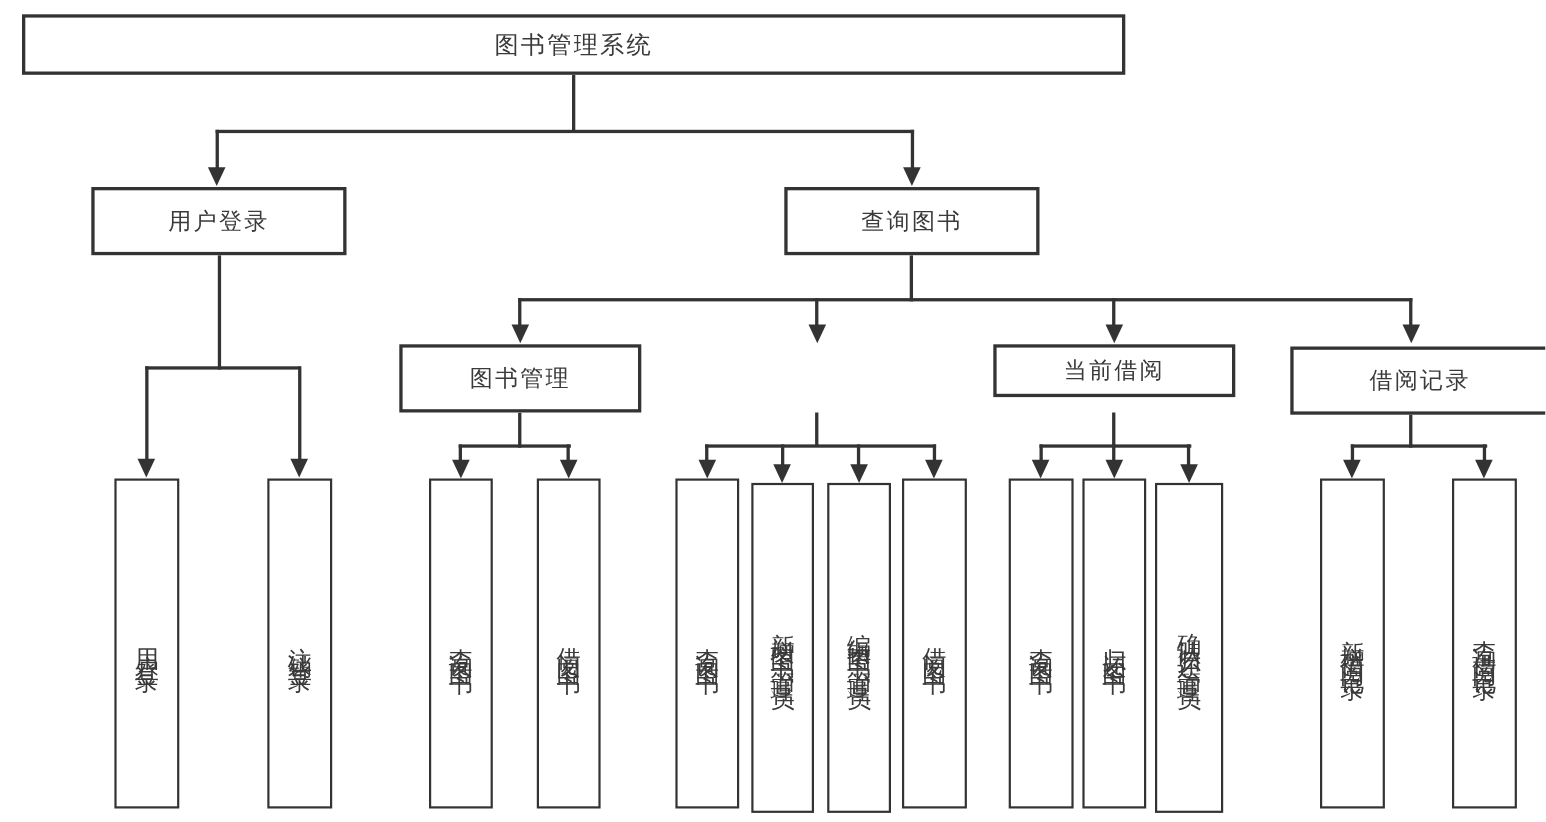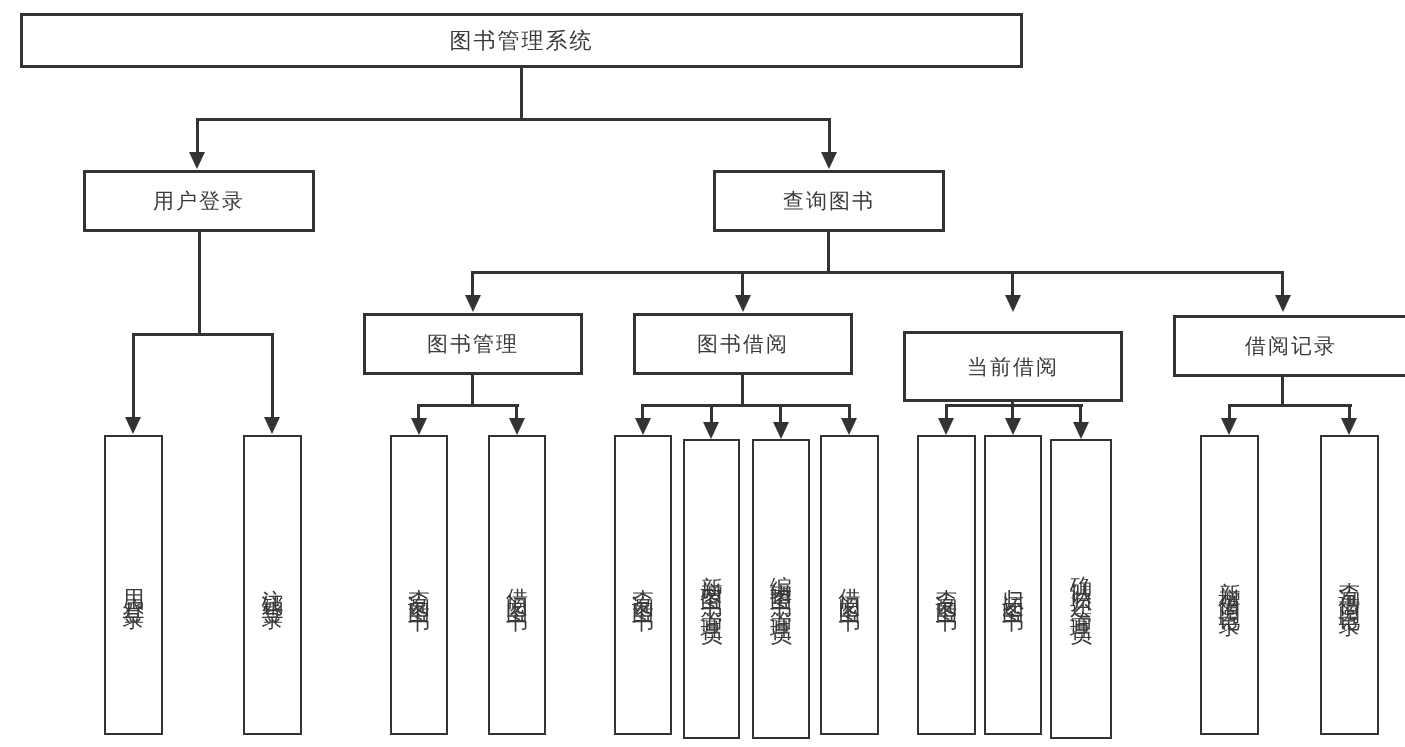--- a/index.html
+++ b/index.html
@@ -134,24 +134,21 @@
   <div class="box lvl2" style="left:83px;top:170px;width:232px;height:62px;">
     <span>用户登录</span>
   </div>
   <div class="box lvl2" style="left:713px;top:170px;width:232px;height:62px;">
     <span>查询图书</span>
   </div>
 
   <div class="box lvl3" style="left:363px;top:313px;width:220px;height:62px;">
     <span>图书管理</span>
   </div>
-  <div class="box lvl3" style="left:633px;top:313px;width:220px;height:62px;">
-    <span>图书借阅</span>
-  </div>
-  <div class="box lvl3" style="left:903px;top:331px;width:220px;height:71px;">
+  <div class="box lvl3" style="left:903px;top:313px;width:220px;height:48px;">
     <span>当前借阅</span>
   </div>
   <div class="box lvl3" style="left:1173px;top:315px;width:236px;height:62px;">
     <span>借阅记录</span>
   </div>
 
   <div class="box leaf" style="left:104px;top:435px;width:59px;height:300px;">
     <span>用户登录</span>
   </div>
   <div class="box leaf" style="left:243px;top:435px;width:59px;height:300px;">

